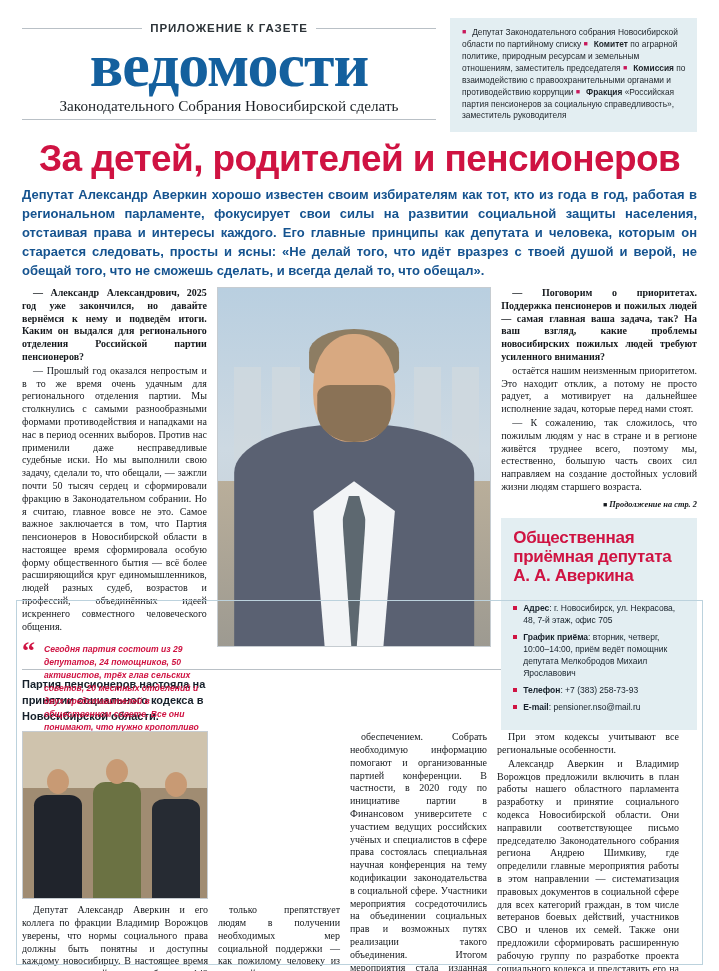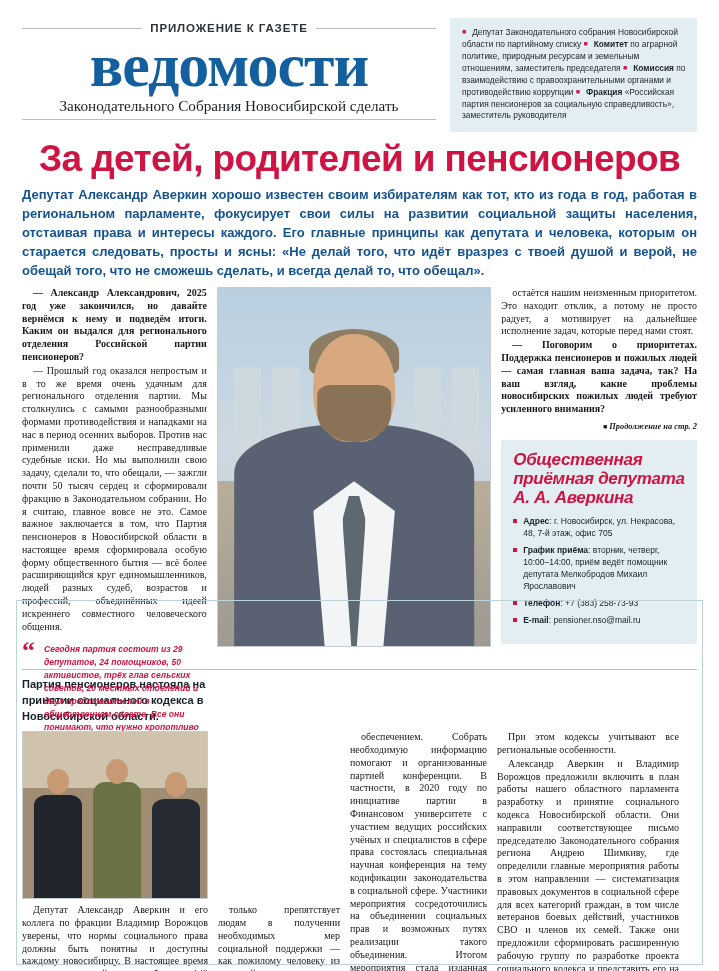--- a/index.html
+++ b/index.html
@@ -223,23 +223,22 @@
     background: #e3eef2;
     padding: 10px 11px 12px 12px;
     margin-top: 9px;
   }
   .cb-title {
     font-family: "Liberation Sans", sans-serif;
     font-weight: 700;
     font-size: 17px;
     line-height: 1.12;
     color: #cf1342;
-    margin-bottom: 8px;
+    margin-bottom: 17px;
     letter-spacing: -0.3px;
-    font-style: italic;
   }
   .cb-item {
     font-family: "Liberation Sans", sans-serif;
     font-size: 8.5px;
     line-height: 1.42;
     color: #16202a;
     margin-bottom: 5px;
     padding-left: 10px;
     position: relative;
   }
@@ -378,22 +377,23 @@
         <div class="ph-shirt"></div>
         <div class="ph-tie"></div>
         <div class="ph-hair"></div>
         <div class="ph-head"></div>
         <div class="ph-beard"></div>
       </div>
     </div>
 
     <div class="col col-c">
       <div id="col-c-body">
+          <p class="bodytext q">— Поговорим о приоритетах. Поддержка пенсионеров и пожилых людей — самая главная ваша задача, так? На ваш взгляд, какие проблемы новосибирских пожилых людей требуют усиленного внимания?</p>
           <p class="bodytext">остаётся нашим неизменным приоритетом. Это находит отклик, а потому не просто радует, а мотивирует на дальнейшее исполнение задач, которые перед нами стоят.</p>
-          <p class="bodytext q">— Поговорим о приоритетах. Поддержка пенсионеров и пожилых людей — самая главная ваша задача, так? На ваш взгляд, какие проблемы новосибирских пожилых людей требуют усиленного внимания?</p>
+          <p class="bodytext">— К сожалению, так сложилось, что пожилым людям у нас в стране и в регионе живётся труднее всего, поэтому мы, естественно, большую часть своих сил направляем на создание достойных условий жизни людям старшего возраста.</p>
         </div>
       <div class="cont-line">
         <span class="sqd">■</span>
         <span>Продолжение на стр. 2</span>
       </div>
 
       <div class="contact-box">
         <div class="cb-title">Общественная приёмная депутата А. А. Аверкина</div>
         <div id="cb-items">
             <div class="cb-item"><b>Адрес</b><span>: г. Новосибирск, ул. Некрасова, 48, 7-й этаж, офис 705</span></div>

